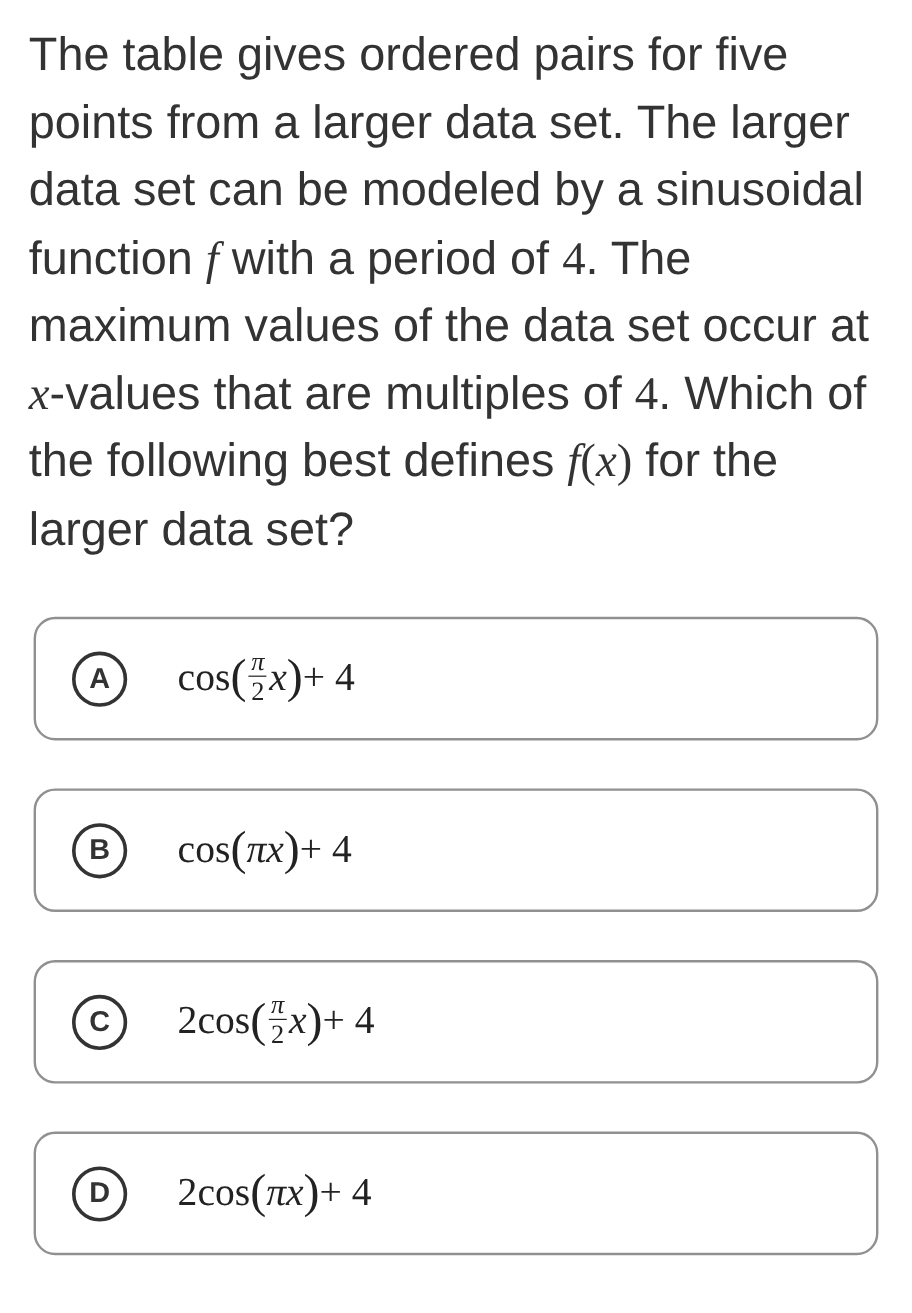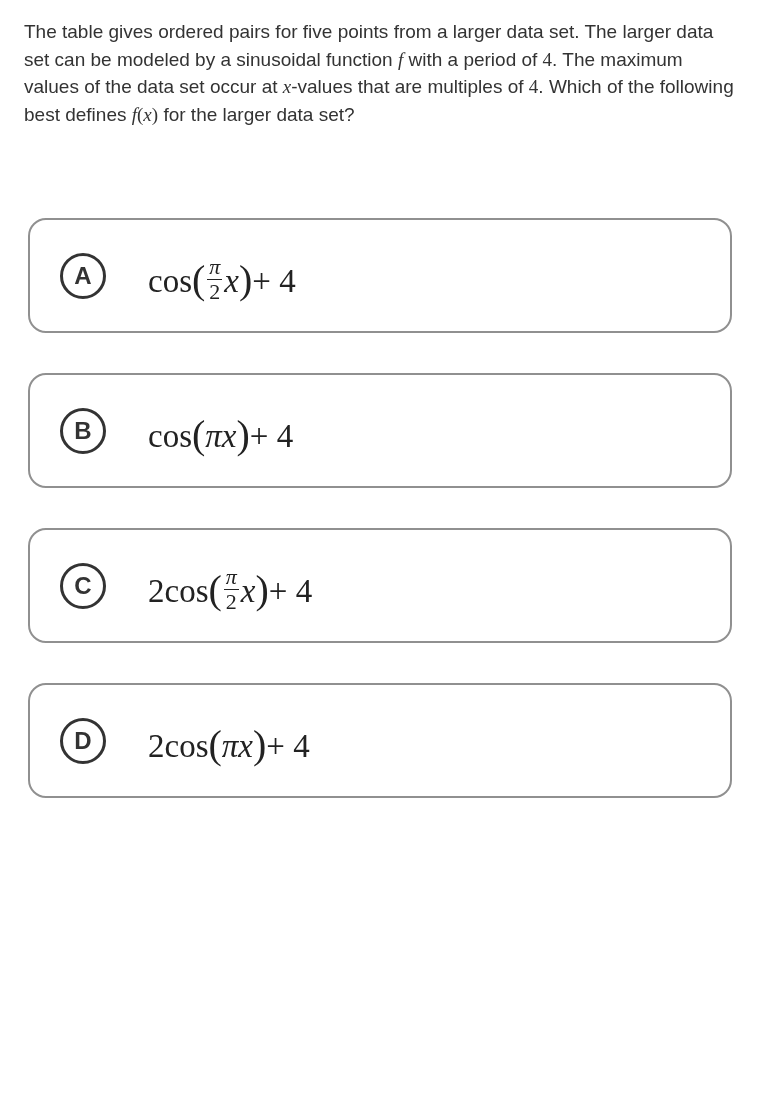--- a/index.html
+++ b/index.html
@@ -9,24 +9,24 @@
     }
     body {
       font-family: Arial, Helvetica, sans-serif;
       background: #ffffff;
       width: 760px;
       height: 1094px;
       padding: 18px 24px;
       color: #333333;
     }
     .question-text {
-      font-size: 19px;
+      font-size: 39px;
       line-height: 1.45;
       color: #333333;
-      margin-bottom: 90px;
+      margin-bottom: 44px;
     }
     .math-i {
       font-family: 'Times New Roman', serif;
       font-style: italic;
     }
     .math-r {
       font-family: 'Times New Roman', serif;
     }
     .options-container {
       display: flex;
@@ -56,21 +56,20 @@
       font-size: 24px;
       font-weight: bold;
       color: #333333;
     }
     .option-formula {
       font-family: 'Times New Roman', serif;
       font-size: 33px;
       color: #222222;
       display: flex;
       align-items: center;
-      margin-top: 12px;
     }
     .frac {
       display: inline-flex;
       flex-direction: column;
       align-items: center;
       vertical-align: middle;
       font-size: 22px;
       line-height: 1;
       margin: 0 2px;
       position: relative;

